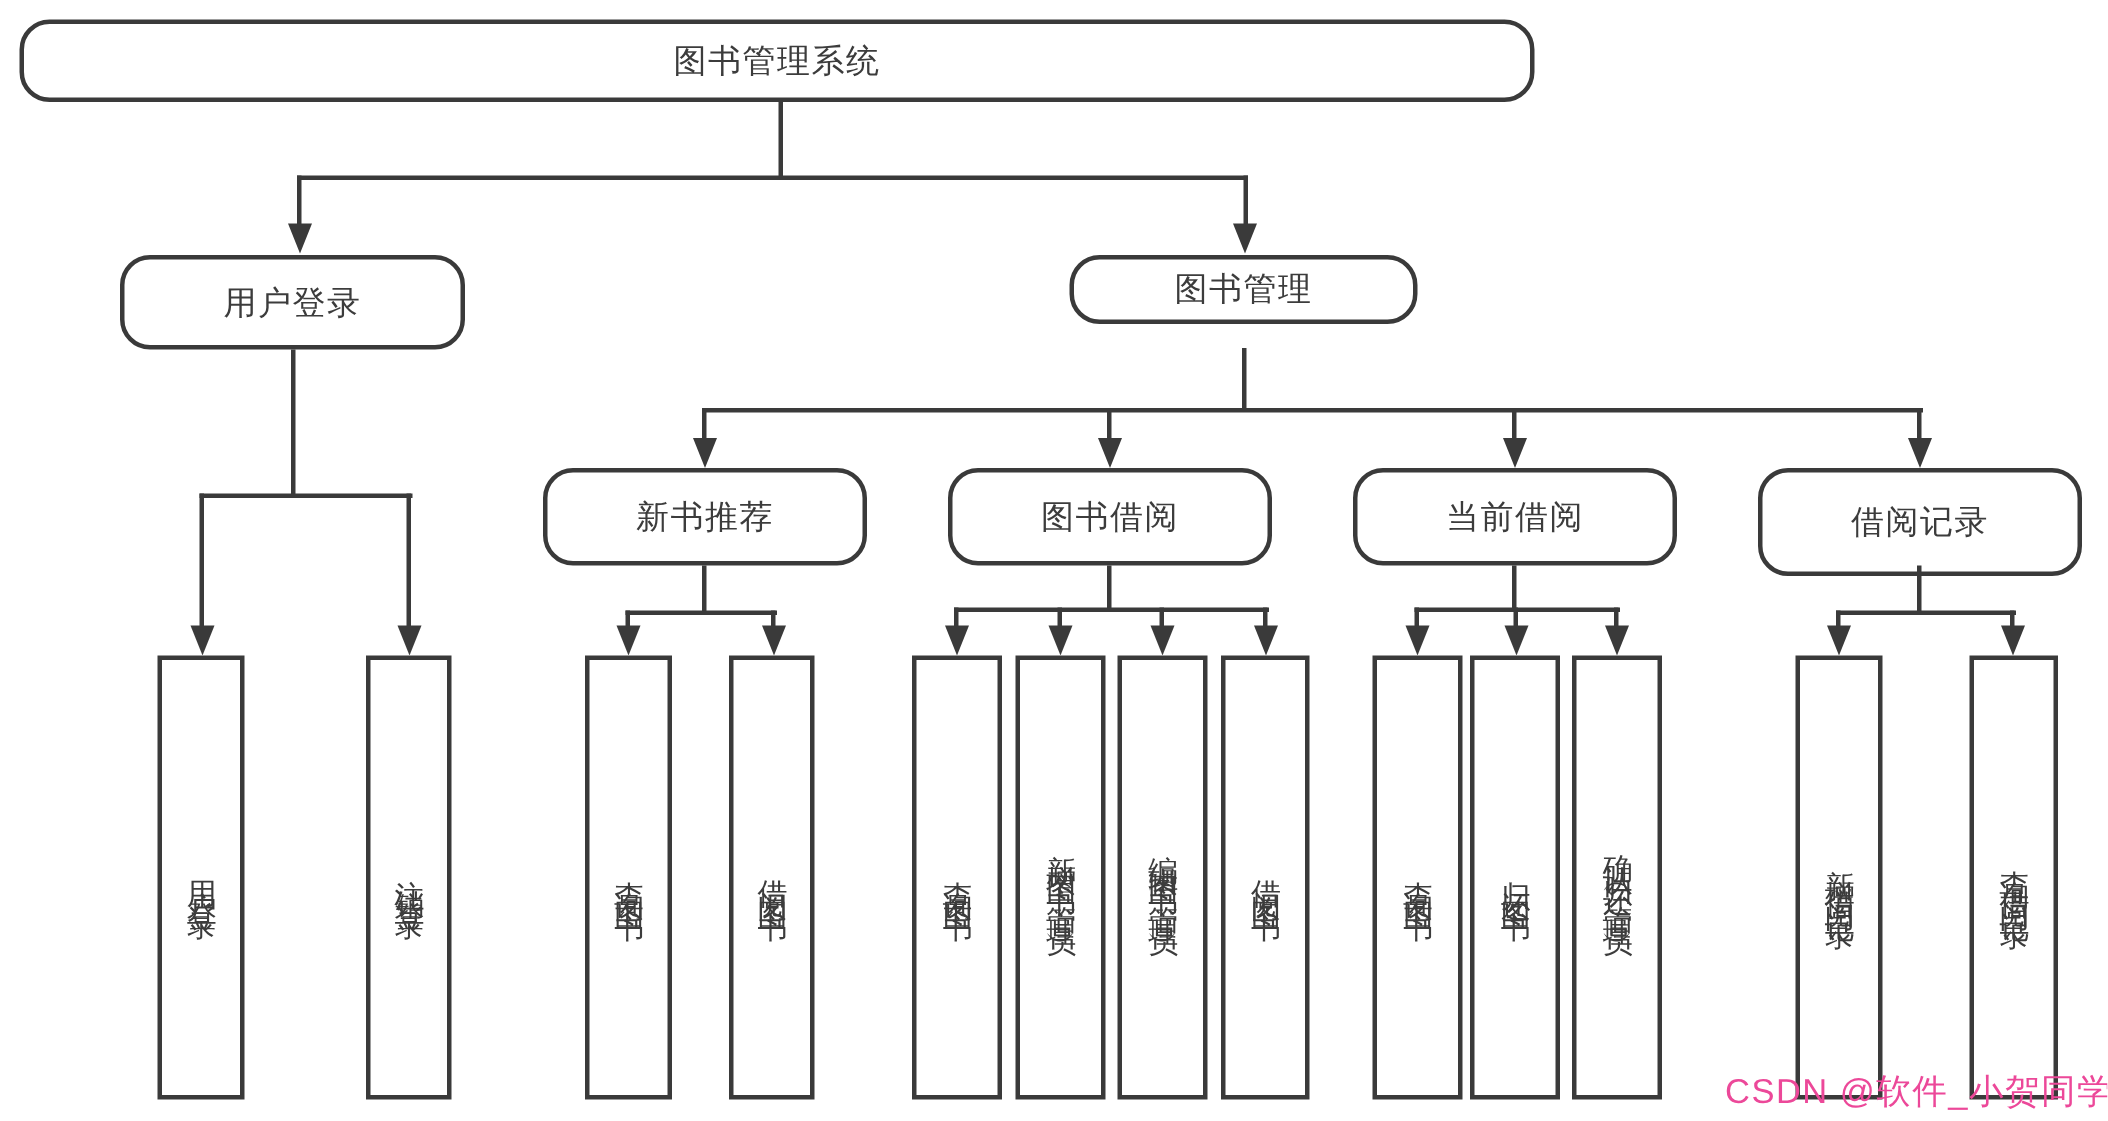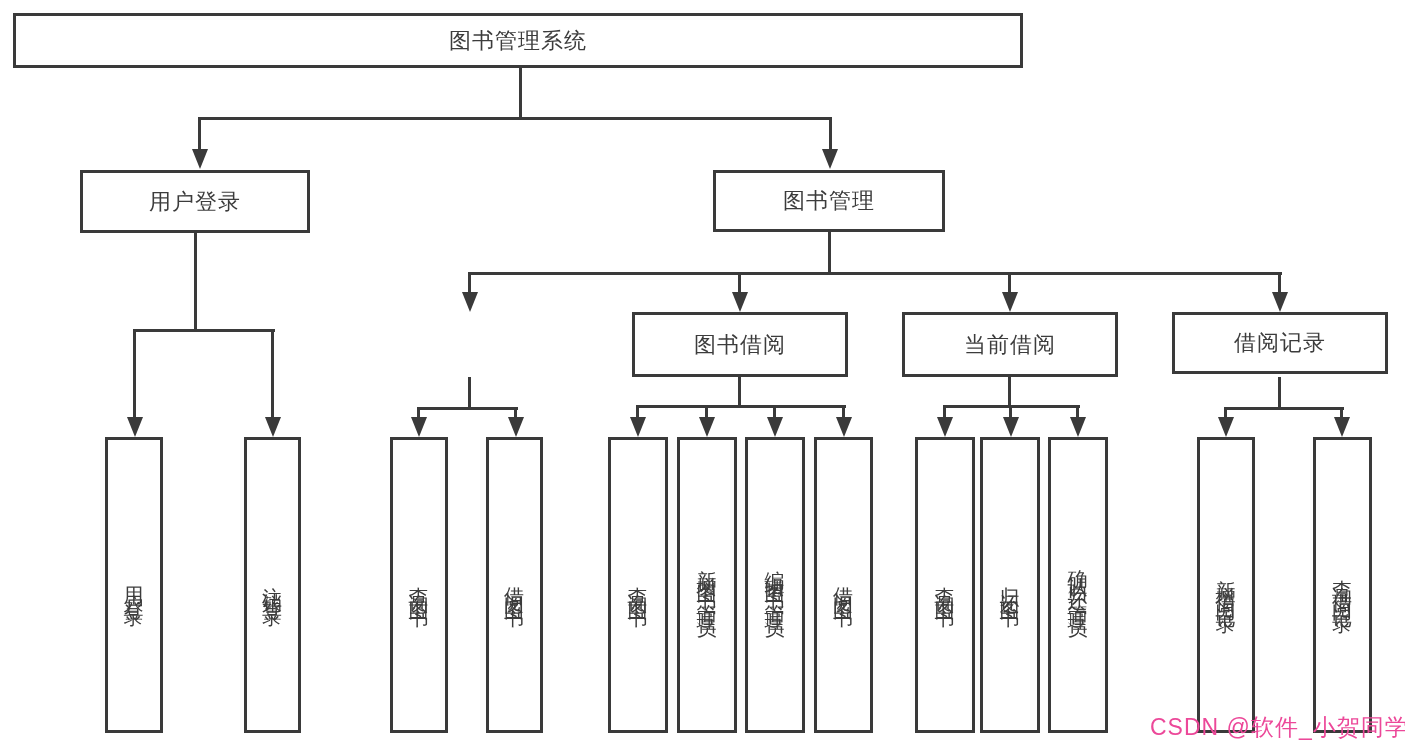--- a/index.html
+++ b/index.html
@@ -4,21 +4,21 @@
 <style>
   html,body{margin:0;padding:0;background:#ffffff;}
   .stage{
     position:relative;width:1405px;height:747px;background:#ffffff;overflow:hidden;
     font-family:"Liberation Sans","DejaVu Sans",sans-serif;color:#333333;
   }
   .box{
     position:absolute;box-sizing:border-box;border:3px solid #3a3a3a;background:#ffffff;
     display:flex;align-items:center;justify-content:center;
   }
-  .hlabel{font-size:22px;letter-spacing:1px;color:#3c3c3c;}
+  .hlabel{font-size:22px;letter-spacing:1px;color:#3c3c3c;border-radius:20px;}
   .leaf span{
     writing-mode:vertical-rl;text-orientation:mixed;
     font-size:20px;letter-spacing:7px;color:#3c3c3c;line-height:1;
   }
   .vl{position:absolute;width:3px;background:#3a3a3a;}
   .hl{position:absolute;height:3px;background:#3a3a3a;}
   .arrow{
     position:absolute;width:0;height:0;
     border-left:8px solid transparent;border-right:8px solid transparent;
     border-top:20px solid #3a3a3a;
@@ -36,43 +36,44 @@
   <div class="box hlabel" style="left:13px;top:13px;width:1010px;height:55px">图书管理系统</div>
 
   <div class="vl" style="left:519px;top:68px;height:51px"></div>
   <div class="hl" style="left:198px;top:117px;width:634px"></div>
   <div class="vl" style="left:198px;top:117px;height:35px"></div>
   <div class="arrow" style="left:192px;top:149px"></div>
   <div class="vl" style="left:829px;top:117px;height:35px"></div>
   <div class="arrow" style="left:822px;top:149px"></div>
 
   <div class="box hlabel" style="left:80px;top:170px;width:230px;height:63px">用户登录</div>
-  <div class="box hlabel" style="left:713px;top:170px;width:232px;height:62px">图书管理</div>
+  <div class="box hlabel" style="left:713px;top:170px;width:232px;height:46px">图书管理</div>
 
   <div class="vl" style="left:194px;top:233px;height:99px"></div>
   <div class="hl" style="left:133px;top:329px;width:142px"></div>
   <div class="vl" style="left:133px;top:329px;height:91px"></div>
   <div class="arrow" style="left:127px;top:417px"></div>
   <div class="vl" style="left:271px;top:329px;height:91px"></div>
   <div class="arrow" style="left:265px;top:417px"></div>
 
   <div class="vl" style="left:828px;top:232px;height:42px"></div>
   <div class="hl" style="left:469px;top:272px;width:813px"></div>
   <div class="vl" style="left:468px;top:272px;height:23px"></div>
   <div class="arrow" style="left:462px;top:292px"></div>
   <div class="vl" style="left:738px;top:272px;height:23px"></div>
   <div class="arrow" style="left:732px;top:292px"></div>
   <div class="vl" style="left:1008px;top:272px;height:23px"></div>
   <div class="arrow" style="left:1002px;top:292px"></div>
   <div class="vl" style="left:1278px;top:272px;height:23px"></div>
   <div class="arrow" style="left:1272px;top:292px"></div>
 
+  <div class="box hlabel" style="left:362px;top:312px;width:216px;height:65px">新书推荐</div>
   <div class="box hlabel" style="left:902px;top:312px;width:216px;height:65px">当前借阅</div>
   <div class="box hlabel" style="left:632px;top:312px;width:216px;height:65px">图书借阅</div>
-  <div class="box hlabel" style="left:1172px;top:312px;width:216px;height:62px">借阅记录</div>
+  <div class="box hlabel" style="left:1172px;top:312px;width:216px;height:72px">借阅记录</div>
 
   <div class="vl" style="left:468px;top:377px;height:32px"></div>
   <div class="hl" style="left:417px;top:407px;width:101px"></div>
   <div class="vl" style="left:417px;top:407px;height:13px"></div>
   <div class="arrow" style="left:411px;top:417px"></div>
   <div class="vl" style="left:514px;top:407px;height:13px"></div>
   <div class="arrow" style="left:508px;top:417px"></div>
 
   <div class="vl" style="left:738px;top:377px;height:30px"></div>
   <div class="hl" style="left:636px;top:405px;width:210px"></div>

